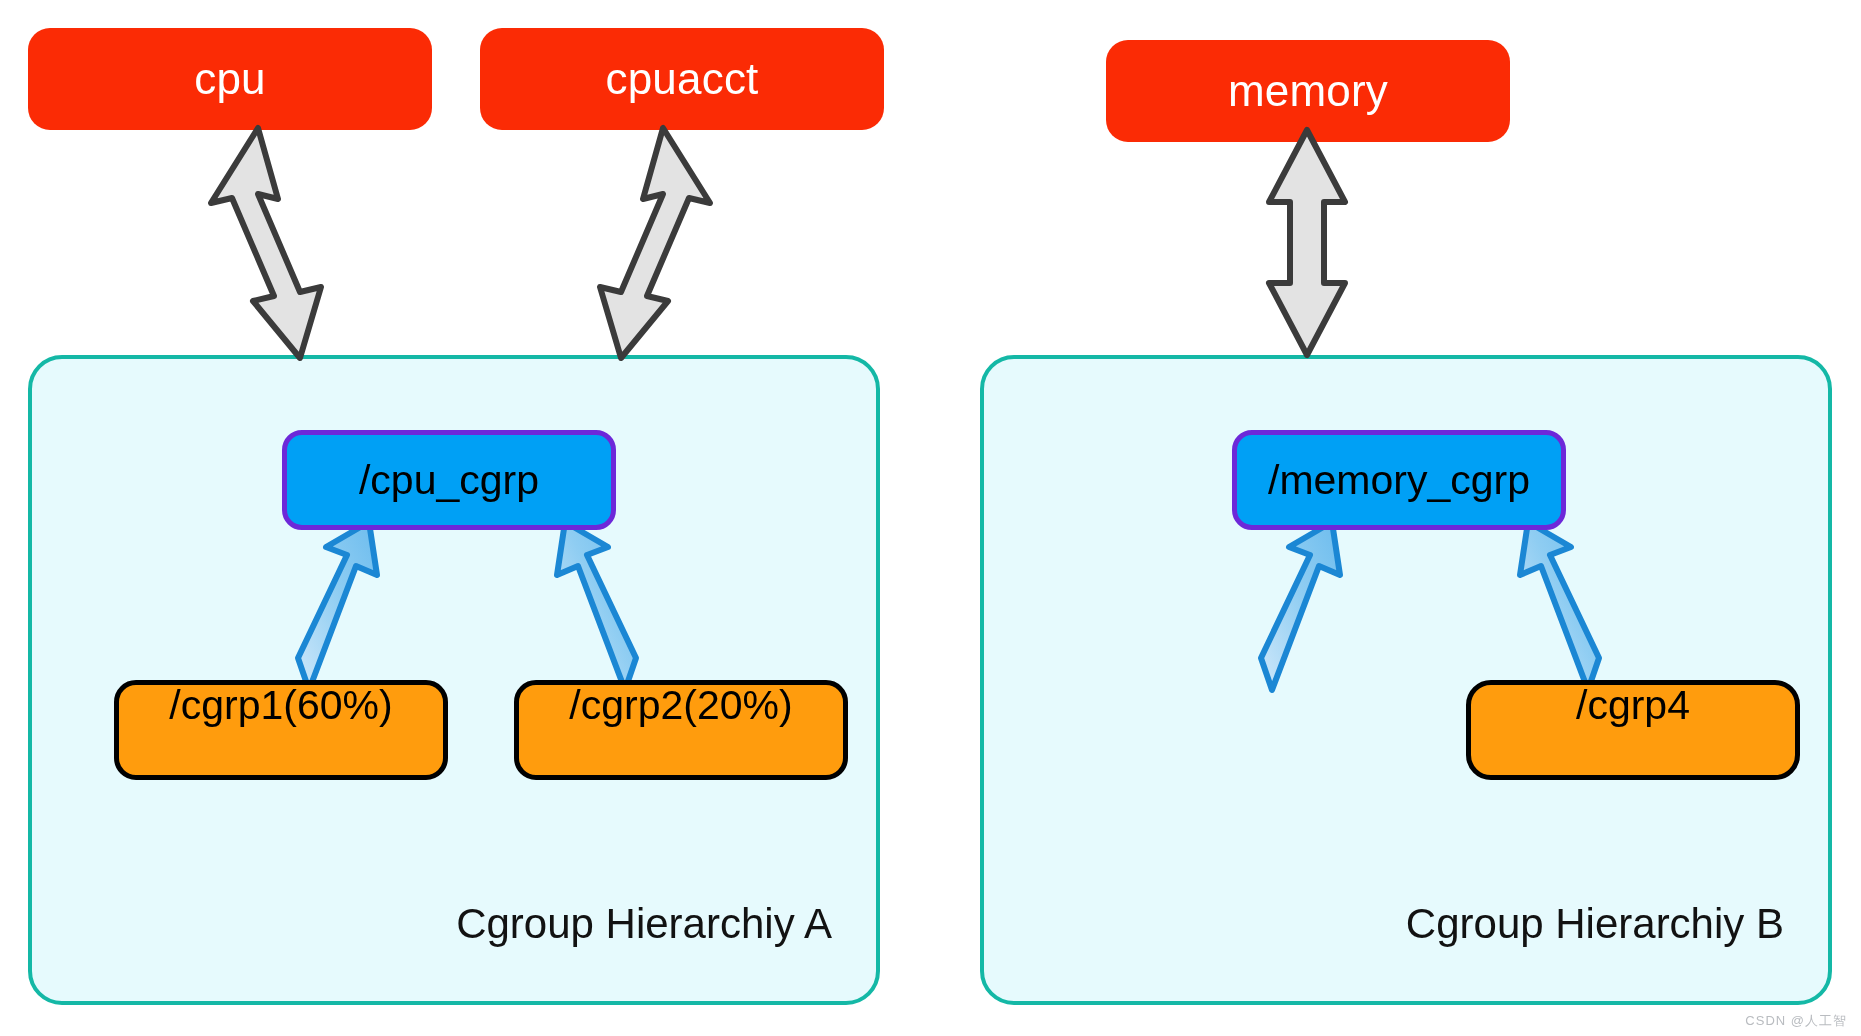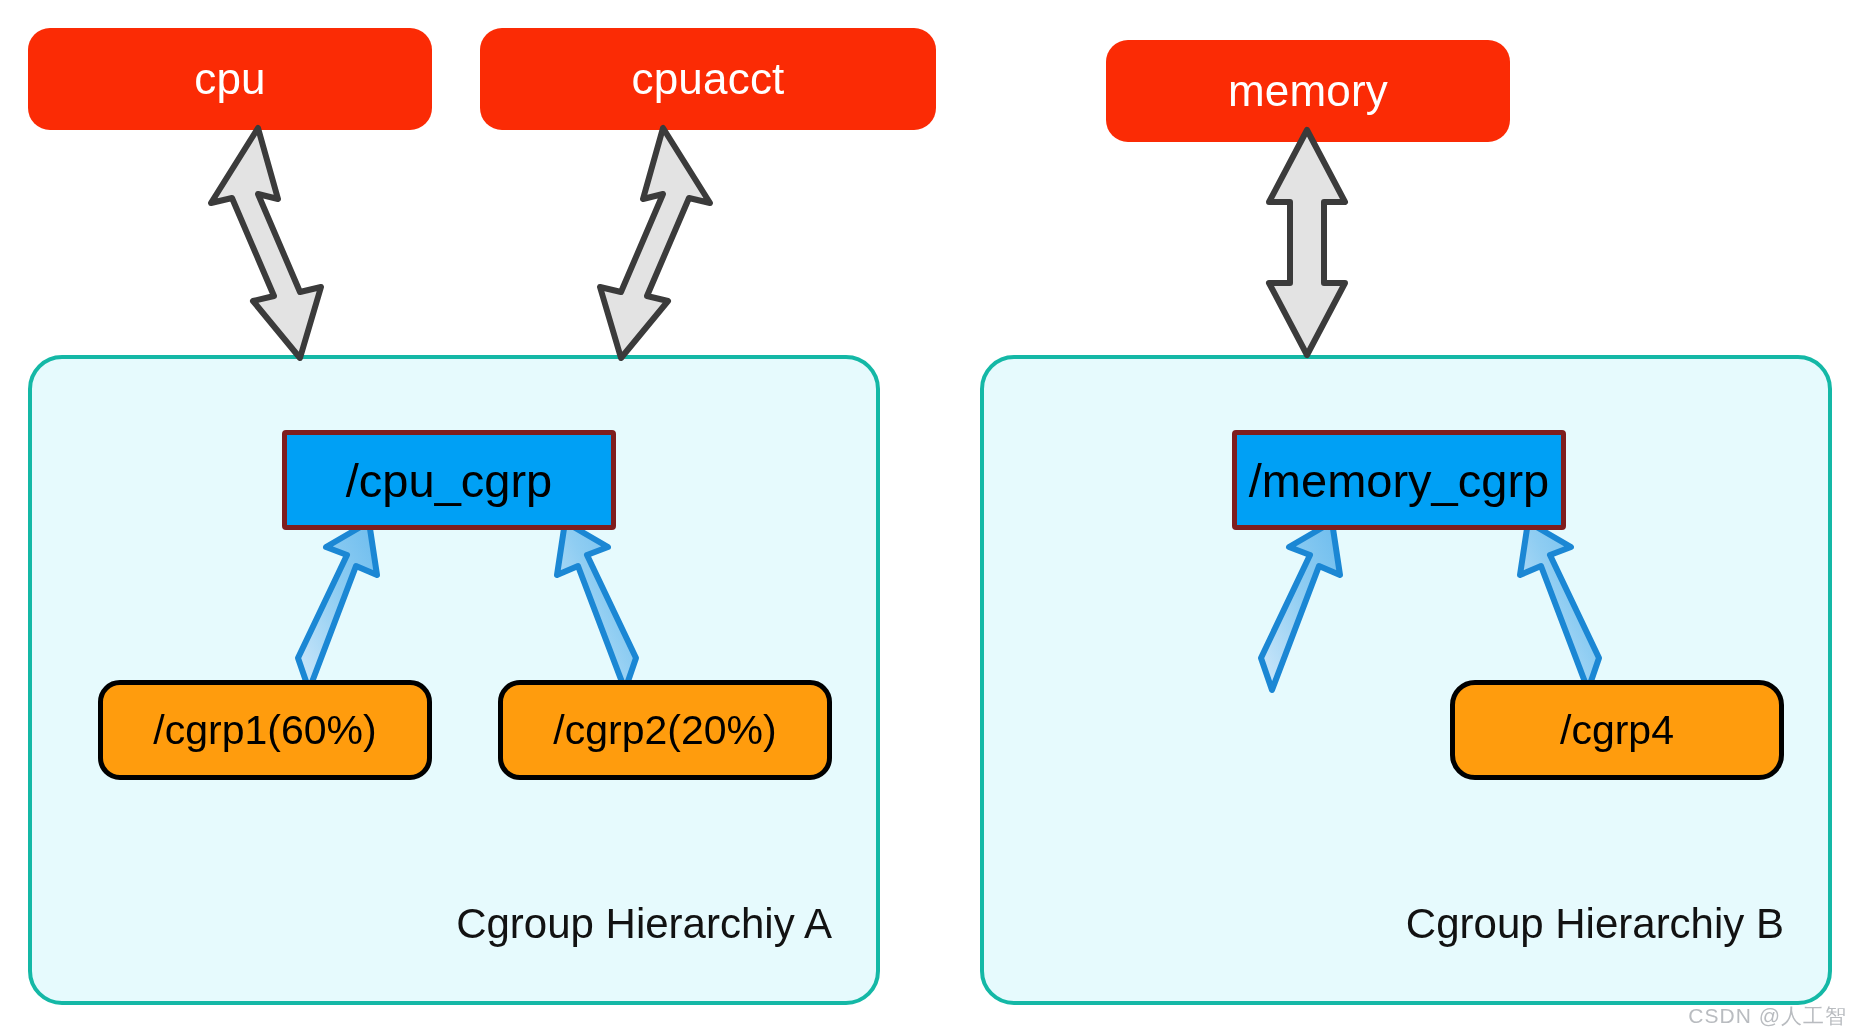--- a/index.html
+++ b/index.html
@@ -47,79 +47,80 @@
     font-size: 42px;
     color: #121212;
     line-height: 1;
     white-space: nowrap;
   }
 
   
   .cgrp-root {
     position: absolute;
     background: #00a0f5;
-    border: 5px solid #7f1d1d;
-    border-radius: 4px;
+    border: 5px solid #6d28d9;
+    border-radius: 20px;
     box-sizing: border-box;
     display: flex;
     align-items: center;
     justify-content: center;
     color: #000000;
-    font-size: 47px;
+    font-size: 41px;
     line-height: 1;
     white-space: nowrap;
   }
 
   
   .cgrp-child {
     position: absolute;
     background: #ff9c0d;
     border: 5px solid #000000;
     border-radius: 22px;
     box-sizing: border-box;
     display: flex;
-    align-items: center;
+    align-items: flex-start;
     justify-content: center;
     color: #000000;
     font-size: 41px;
     line-height: 1;
     white-space: nowrap;
+    margin-left: 16px;
   }
 
   
   .arrow-layer {
     position: absolute;
     left: 0;
     top: 0;
     width: 1861px;
     height: 1036px;
     pointer-events: none;
   }
 
   
   .watermark {
     position: absolute;
     right: 14px;
     bottom: 6px;
-    font-size: 21px;
+    font-size: 13px;
     color: #b9bcc0;
     letter-spacing: 1px;
     white-space: nowrap;
   }
 </style>
 </head>
 <body>
 
 <div id="canvas">
 
   <div class="subsys-box" style="left:28px; top:28px; width:404px; height:102px;">
     <span>cpu</span>
   </div>
 
-  <div class="subsys-box" style="left:480px; top:28px; width:456px; height:102px;">
+  <div class="subsys-box" style="left:480px; top:28px; width:404px; height:102px;">
     <span>cpuacct</span>
   </div>
 
   <div class="subsys-box" style="left:1106px; top:28px; width:404px; height:102px;margin-top:12px;">
     <span>memory</span>
   </div>
 
   <div class="hier-box" style="left:28px; top:355px; width:852px; height:650px;">
     <span class="hier-label">Cgroup Hierarchiy A</span>
   </div>

